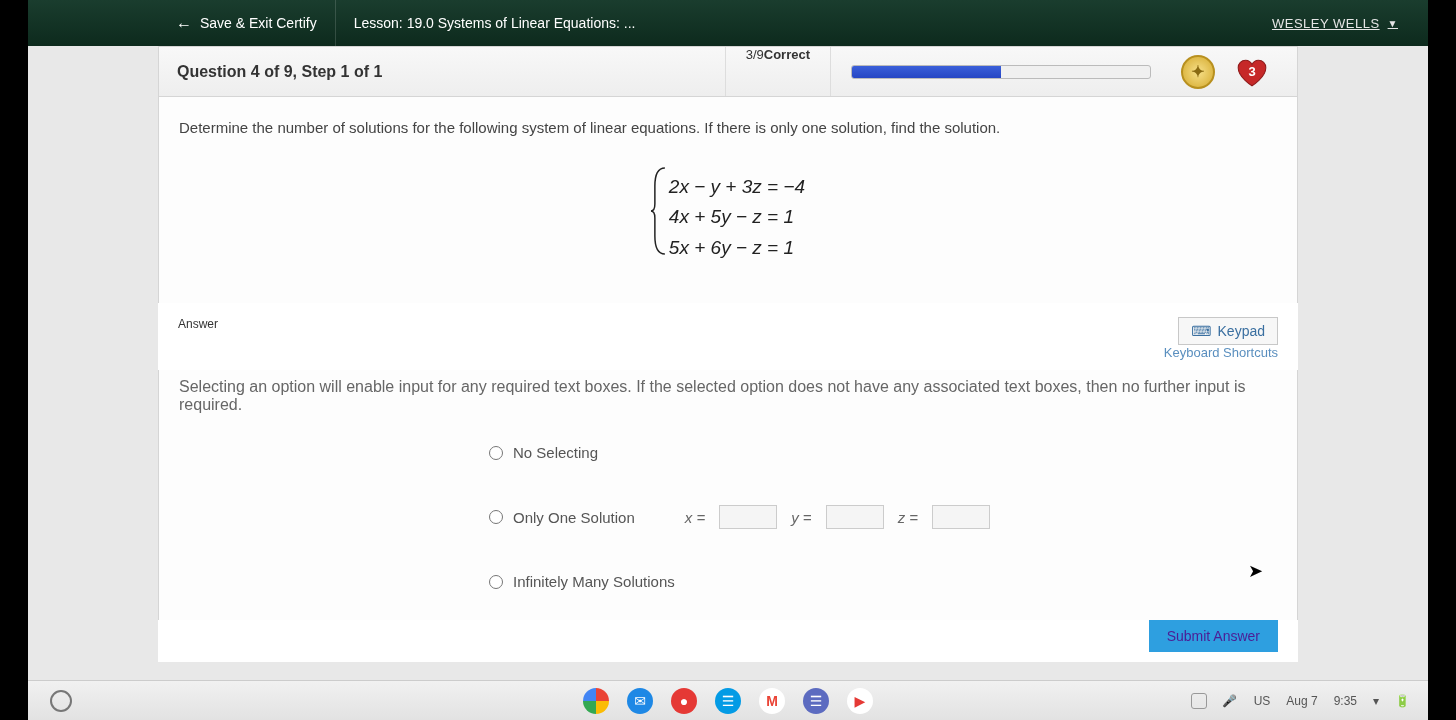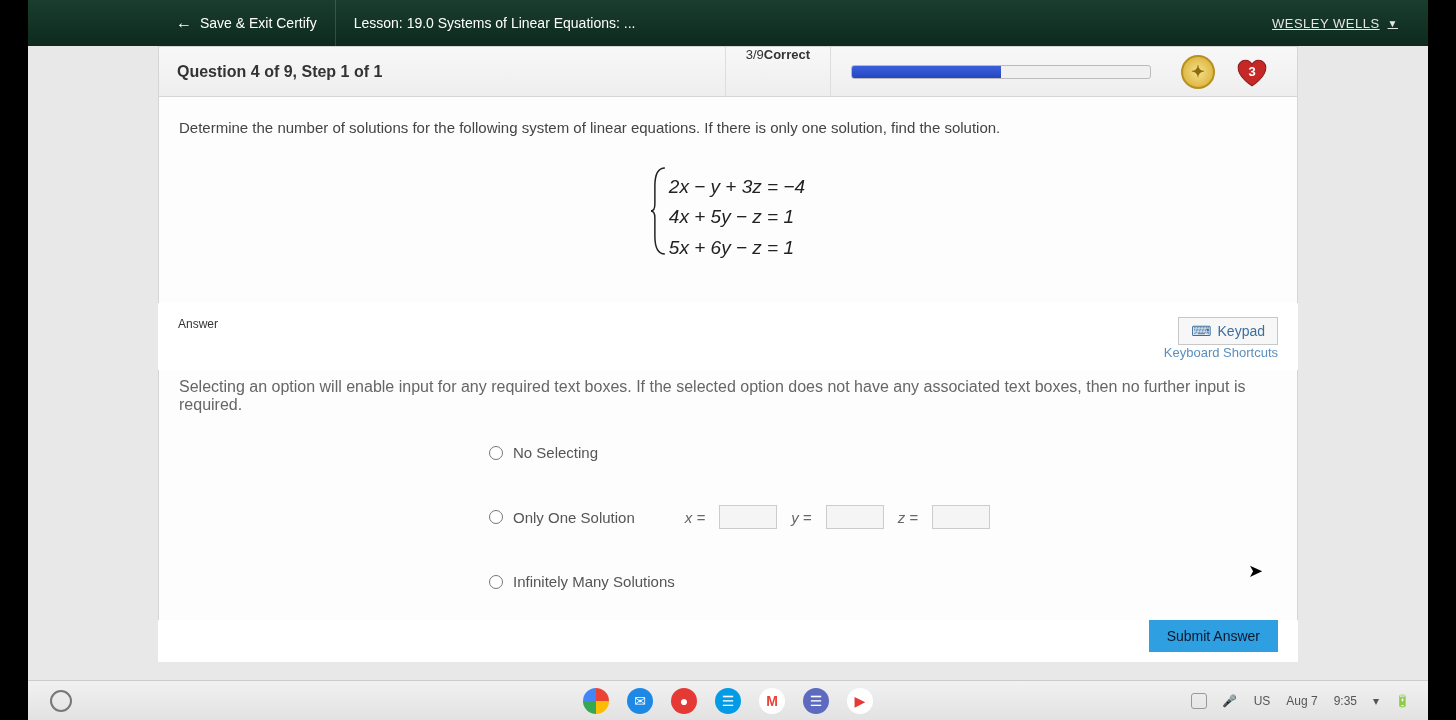--- a/index.html
+++ b/index.html
@@ -36,21 +36,21 @@
 .kbd-link { font-size:13px; color:#5a8fbf; cursor:pointer; }
 
 .answer-body { padding: 8px 20px 30px; border-left:1px solid #d5d5d5; border-right:1px solid #d5d5d5; background:#fdfdfd; }
 .hint { font-size:16px; color:#666; margin-bottom:30px; }
 .options { margin-left: 310px; display:flex; flex-direction:column; gap:44px; }
 .opt { display:flex; align-items:center; gap:10px; font-size:15px; color:#555; }
 .opt input[type=radio]{ width:14px; height:14px; }
 .inline-fields { display:inline-flex; align-items:center; gap:14px; margin-left:40px; font-style:italic; color:#666; }
 .inline-fields input { width:58px; height:24px; border:1px solid #ccc; background:#f5f5f5; padding:2px 4px; }
 .submit-row { text-align:right; padding: 0 20px 10px; }
-.submit-btn { background:#2e9fe0; color:#0f172a; border:none; padding:8px 18px; font-size:14px; cursor:pointer; }
+.submit-btn { background:#2e9fe0; color:#4c1d95; border:none; padding:8px 18px; font-size:14px; cursor:pointer; }
 
 .taskbar { position:absolute; left:28px; right:28px; bottom:0; height:40px; background:linear-gradient(#f1f1f1,#e2e2e2); border-top:1px solid #ccc; display:flex; align-items:center; }
 .task-center { position:absolute; left:50%; transform:translateX(-50%); display:flex; gap:18px; }
 .task-icon { width:26px; height:26px; border-radius:50%; display:flex; align-items:center; justify-content:center; font-size:14px; color:#fff; }
 .tray { margin-left:auto; display:flex; align-items:center; gap:16px; padding:0 18px; font-size:12px; color:#555; }
 .tray .sq { width:16px; height:16px; border:1px solid #999; border-radius:3px; }
 .circle-launcher { position:absolute; left:50px; bottom:8px; width:22px; height:22px; border:2px solid #777; border-radius:50%; }
 
 .cursor { position:absolute; left:1248px; top:560px; font-size:18px; color:#000; pointer-events:none; }
 </style>

